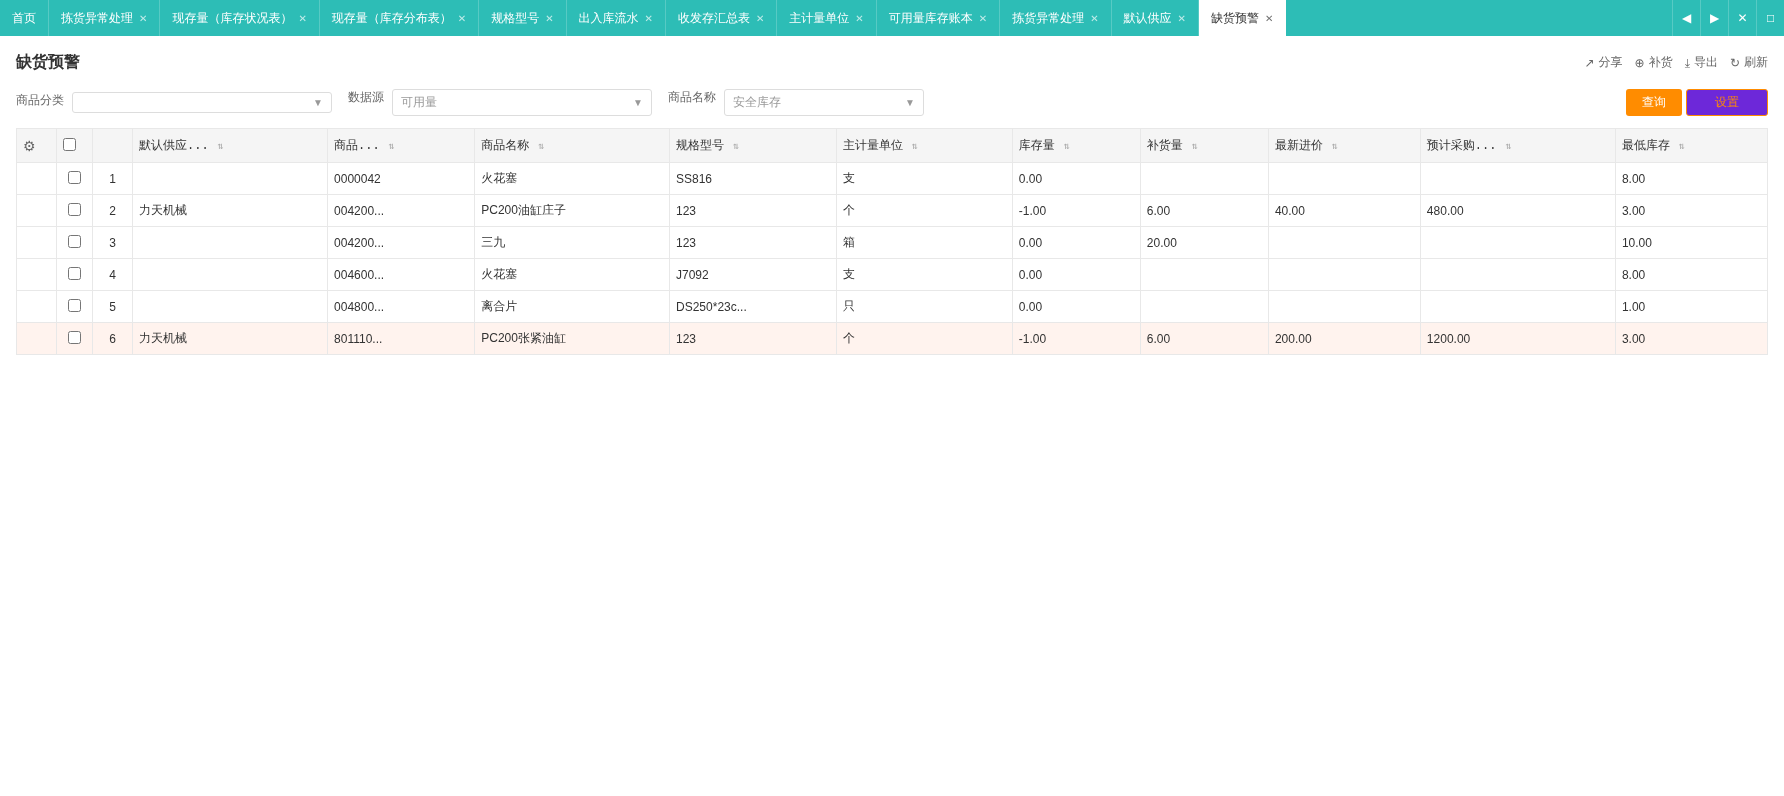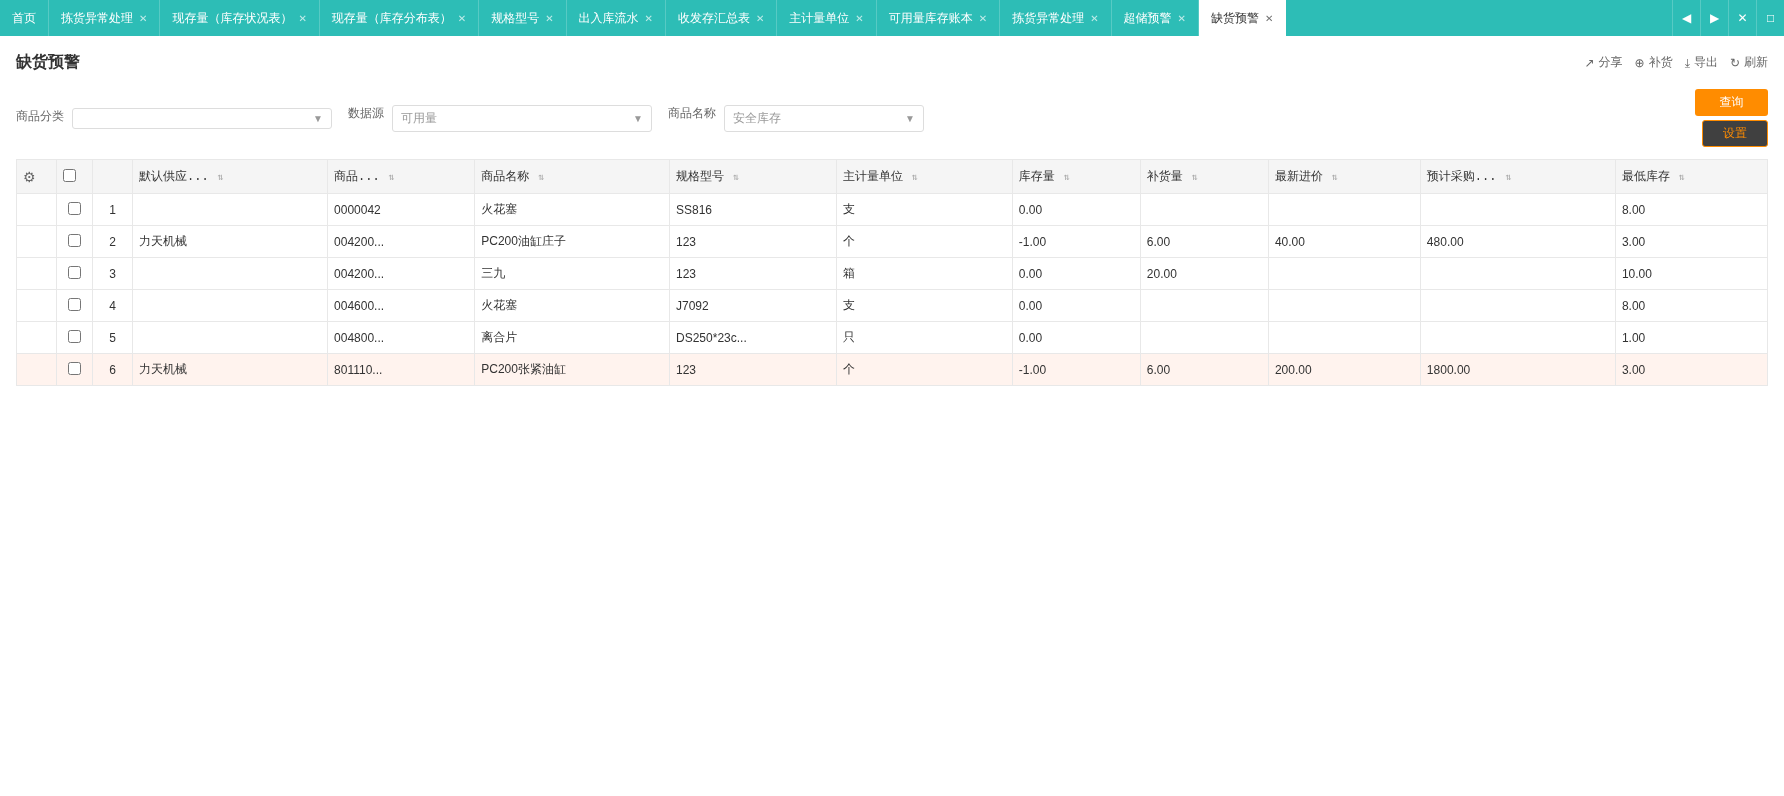--- a/index.html
+++ b/index.html
@@ -117,41 +117,40 @@
     .filter-select-wide {
       min-width: 260px;
     }
     .filter-select .chevron {
       color: #999;
       font-size: 10px;
     }
     .filter-actions {
       margin-left: auto;
       display: flex;
-      flex-direction: column;
+      flex-direction: row;
       gap: 4px;
     }
     .btn-query {
       background: #ff8c00;
       color: #fff;
       border: none;
       border-radius: 3px;
       padding: 5px 16px;
       cursor: pointer;
       font-size: 12px;
     }
     .btn-settings {
-      background: #404040;
+      background: #6d28d9;
       color: #ff8c00;
       border: 1px solid #ff8c00;
       border-radius: 3px;
-      padding: 4px 20px;
-      cursor: pointer;
-      font-size: 12px;
-      margin-left: 7px;
+      padding: 4px 28px;
+      cursor: pointer;
+      font-size: 12px;
     }
 
     
     .data-table {
       width: 100%;
       border-collapse: collapse;
       font-size: 12px;
     }
     .data-table th {
       background: #f5f5f5;
@@ -242,21 +241,21 @@
   </div>
   <div class="tab-item">
     <span>可用量库存账本</span>
     <span class="close-icon">✕</span>
   </div>
   <div class="tab-item">
     <span>拣货异常处理</span>
     <span class="close-icon">✕</span>
   </div>
   <div class="tab-item">
-    <span>超储预警</span>
+    <span>默认供应</span>
     <span class="close-icon">✕</span>
   </div>
   <div class="tab-item active">
     <span>缺货预警</span>
     <span class="close-icon">✕</span>
   </div>
   <div class="tab-nav-btns">
     <div class="tab-nav-btn">◀</div>
     <div class="tab-nav-btn">▶</div>
     <div class="tab-nav-btn">✕</div>
@@ -461,19 +460,19 @@
       </td>
       <td class="row-num">6</td>
       <td>力天机械</td>
       <td>801110...</td>
       <td>PC200张紧油缸</td>
       <td>123</td>
       <td>个</td>
       <td class="val-right">-1.00</td>
       <td class="val-right">6.00</td>
       <td class="val-right">200.00</td>
-      <td class="val-right">1800.00</td>
+      <td class="val-right">1200.00</td>
       <td class="val-right">3.00</td>
     </tr>
       </tbody>
   </table>
 
 </div>
 
 </body></html>

